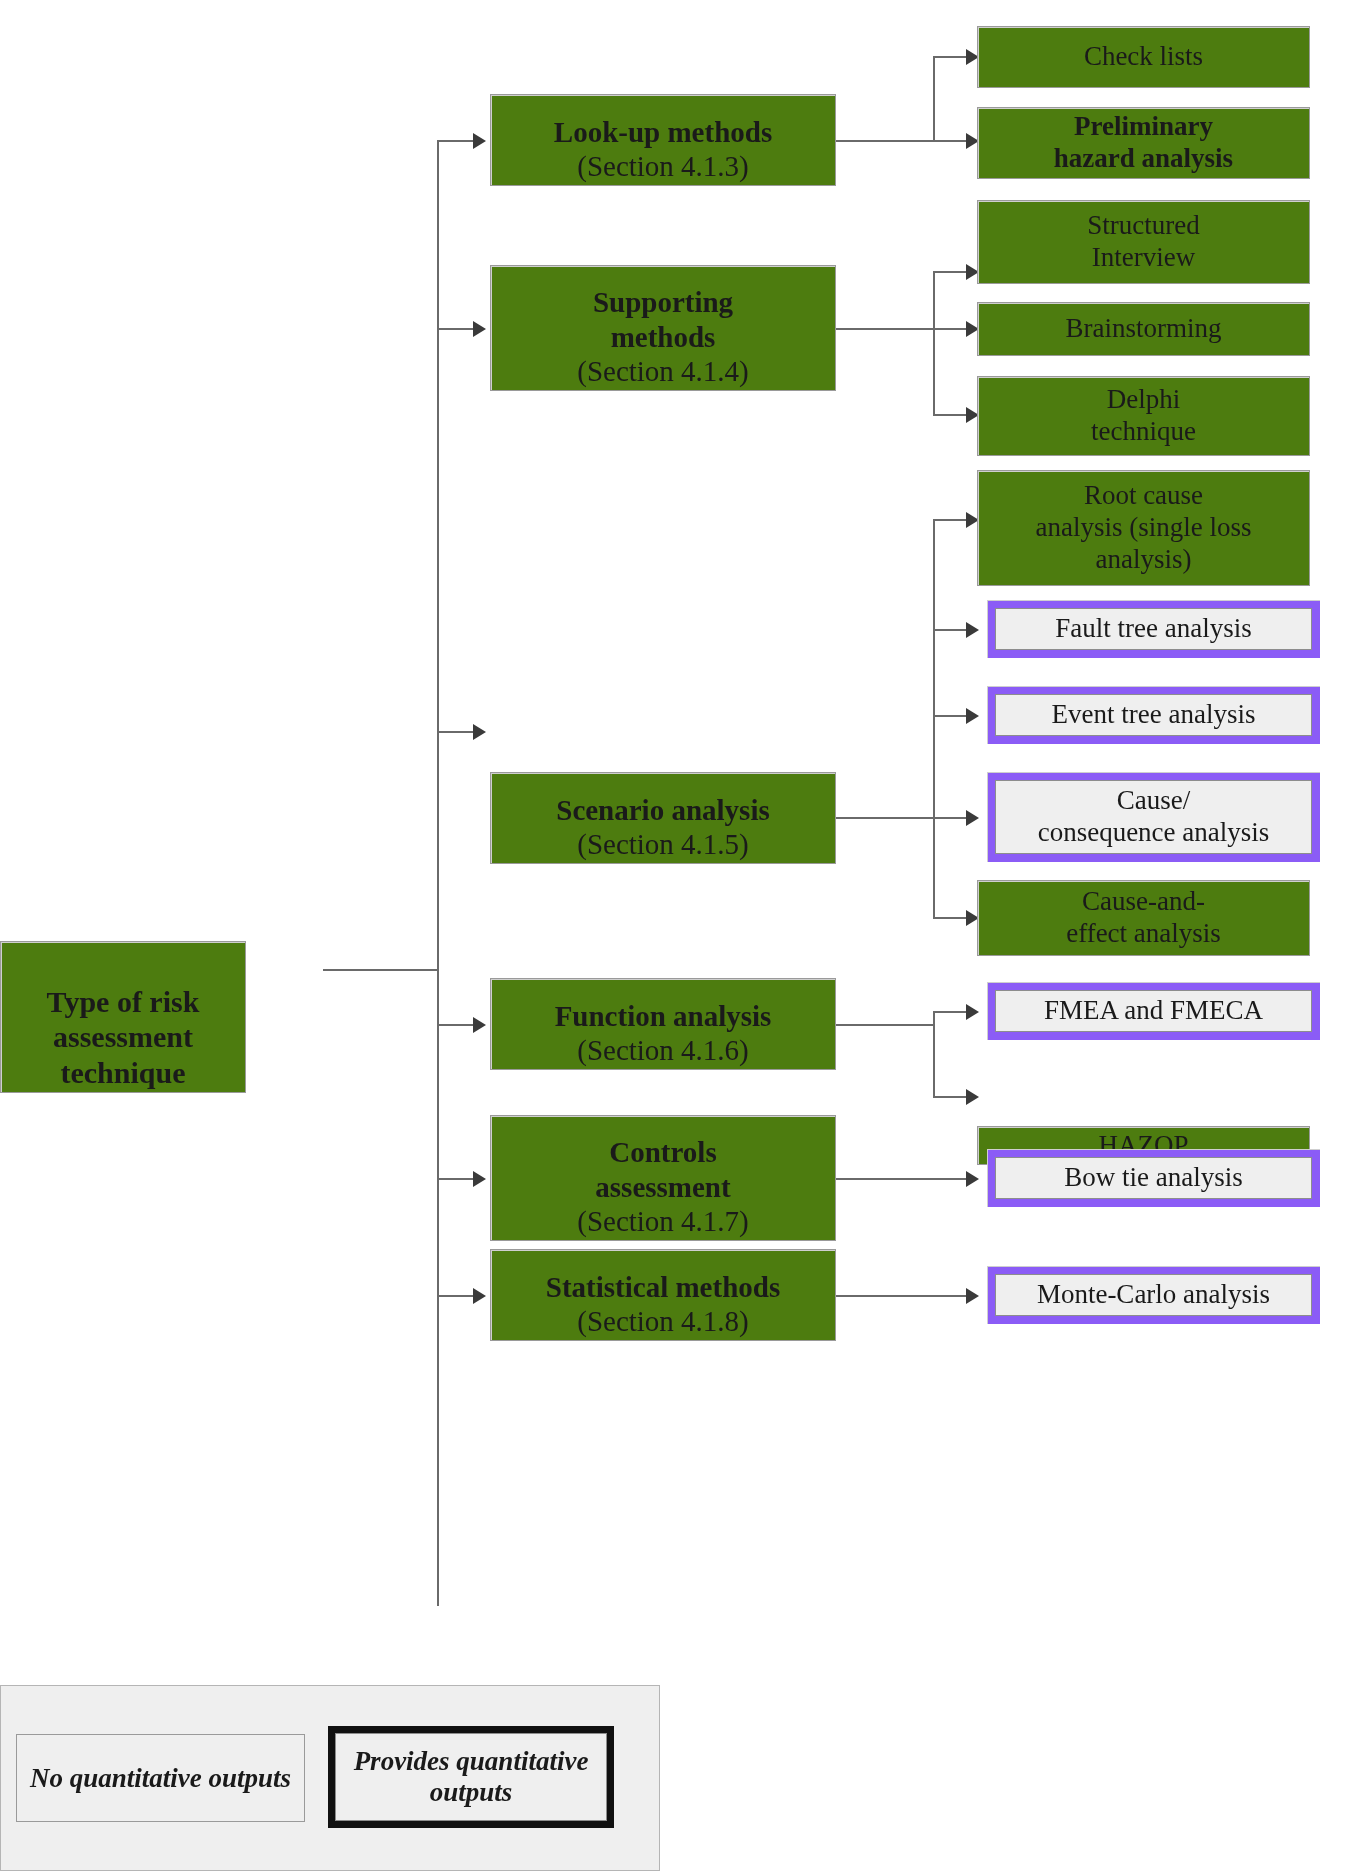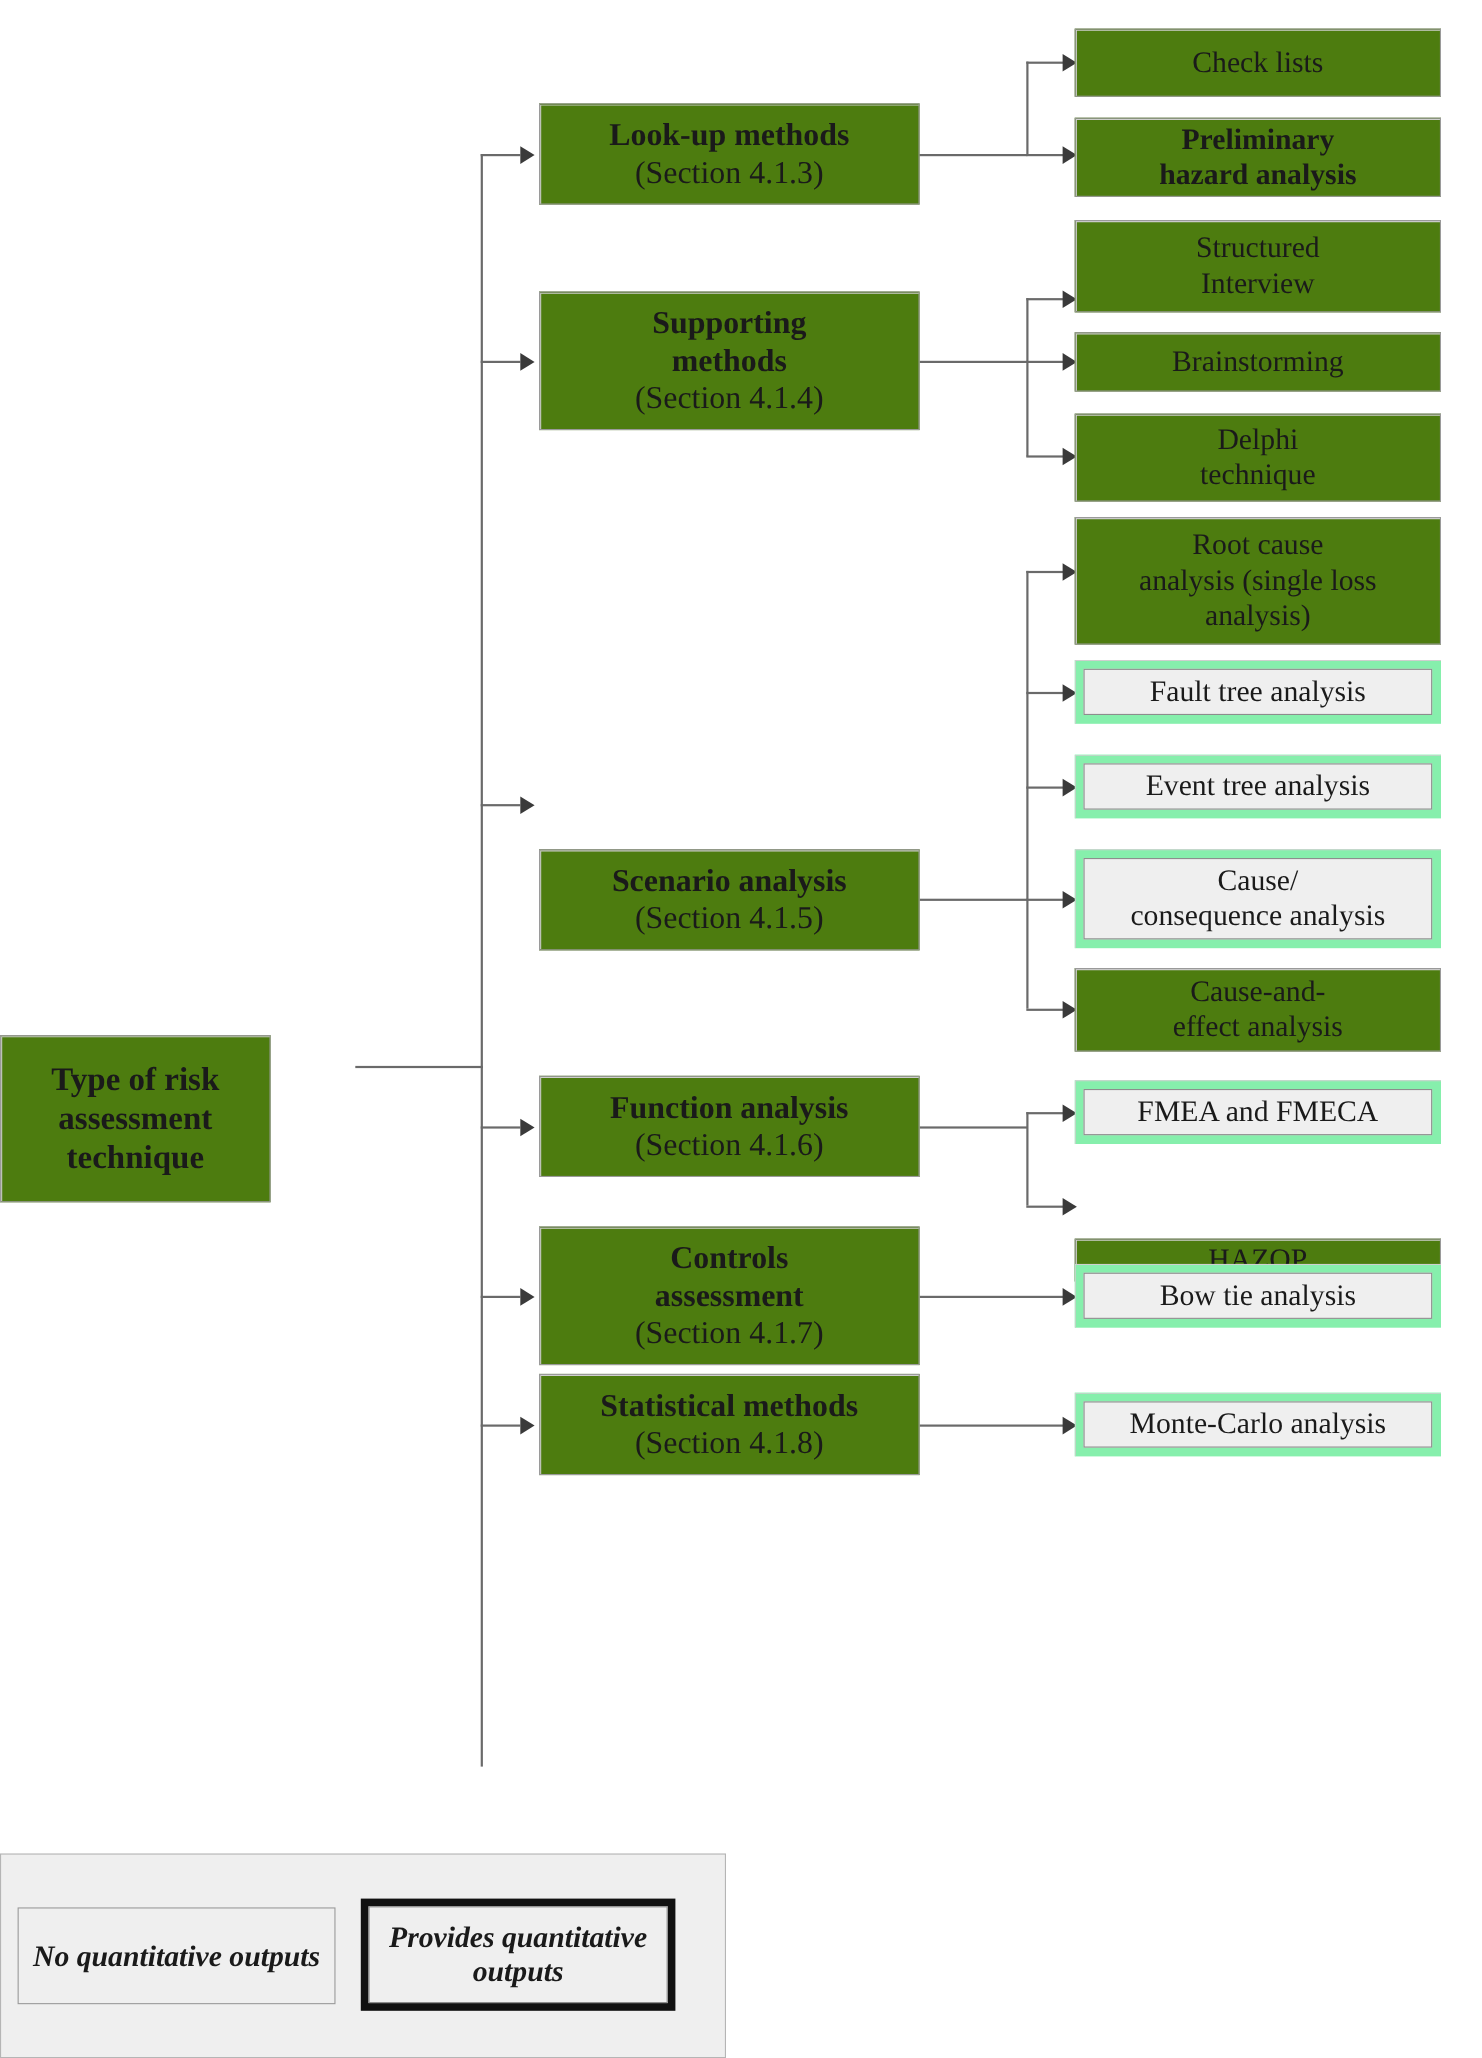--- a/index.html
+++ b/index.html
@@ -19,30 +19,32 @@
     background:#4d7c0f;
     border:1px solid #9a9a9a;
     box-shadow:1px 1px 0 #cfcfcf inset;
     line-height:1.18;
     padding:2px 6px;
   }
   .node .txt{display:block;width:100%;}
   .node.root,.node.lvl2{
     font-weight:bold;
     font-size:29px;
+    align-items:flex-end;
   }
   .node.root{font-size:30px;}
   .node.lvl2 .sec{font-weight:normal;}
   .node.lvl3{font-size:27px;font-weight:normal;}
 
   
   .node.thick{
     border:none;
-    background:#86efac;
+    background:#8b5cf6;
     padding:8px;
+    margin-left:10px;
   }
   .node.thick .inner{
     background:#efefef;
     border:1px solid #8d8d8d;
     width:100%;height:100%;
     display:flex;align-items:center;justify-content:center;
     box-sizing:border-box;
     padding:0 6px;
   }
 

